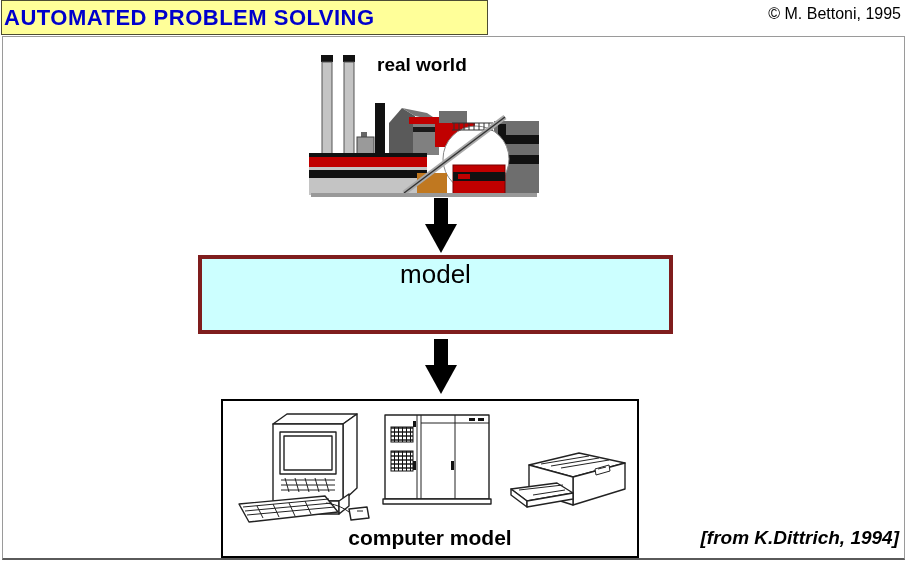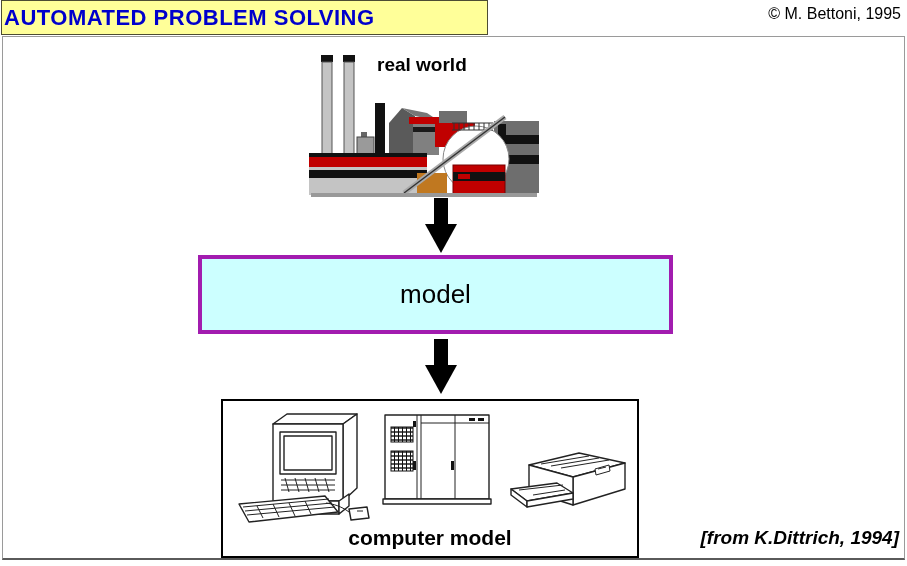--- a/index.html
+++ b/index.html
@@ -37,22 +37,22 @@
   }
   #factory{left:306px;top:16px;}
 
   .down-arrow{width:34px;height:56px;}
   #arrow-1{left:421px;top:161px;}
   #arrow-2{left:421px;top:302px;}
 
   #model-box{
     left:195px;top:218px;width:467px;height:71px;
     background:var(--model_box_fill,#CCFFFF);
-    border:4px solid #a21caf;
-    display:flex;align-items:center;justify-content:center;
+    border:4px solid #7f1d1d;
+    display:flex;justify-content:center;
   }
   #model-box .model-text{font-size:26px;color:#000;}
 
   #computer-box{
     left:218px;top:362px;width:414px;height:155px;
     background:#fff;border:2px solid #000;
   }
   #computer-box .cs-label{
     position:absolute;left:0;bottom:6px;width:100%;
     text-align:center;font-weight:bold;font-size:21px;color:#000;

